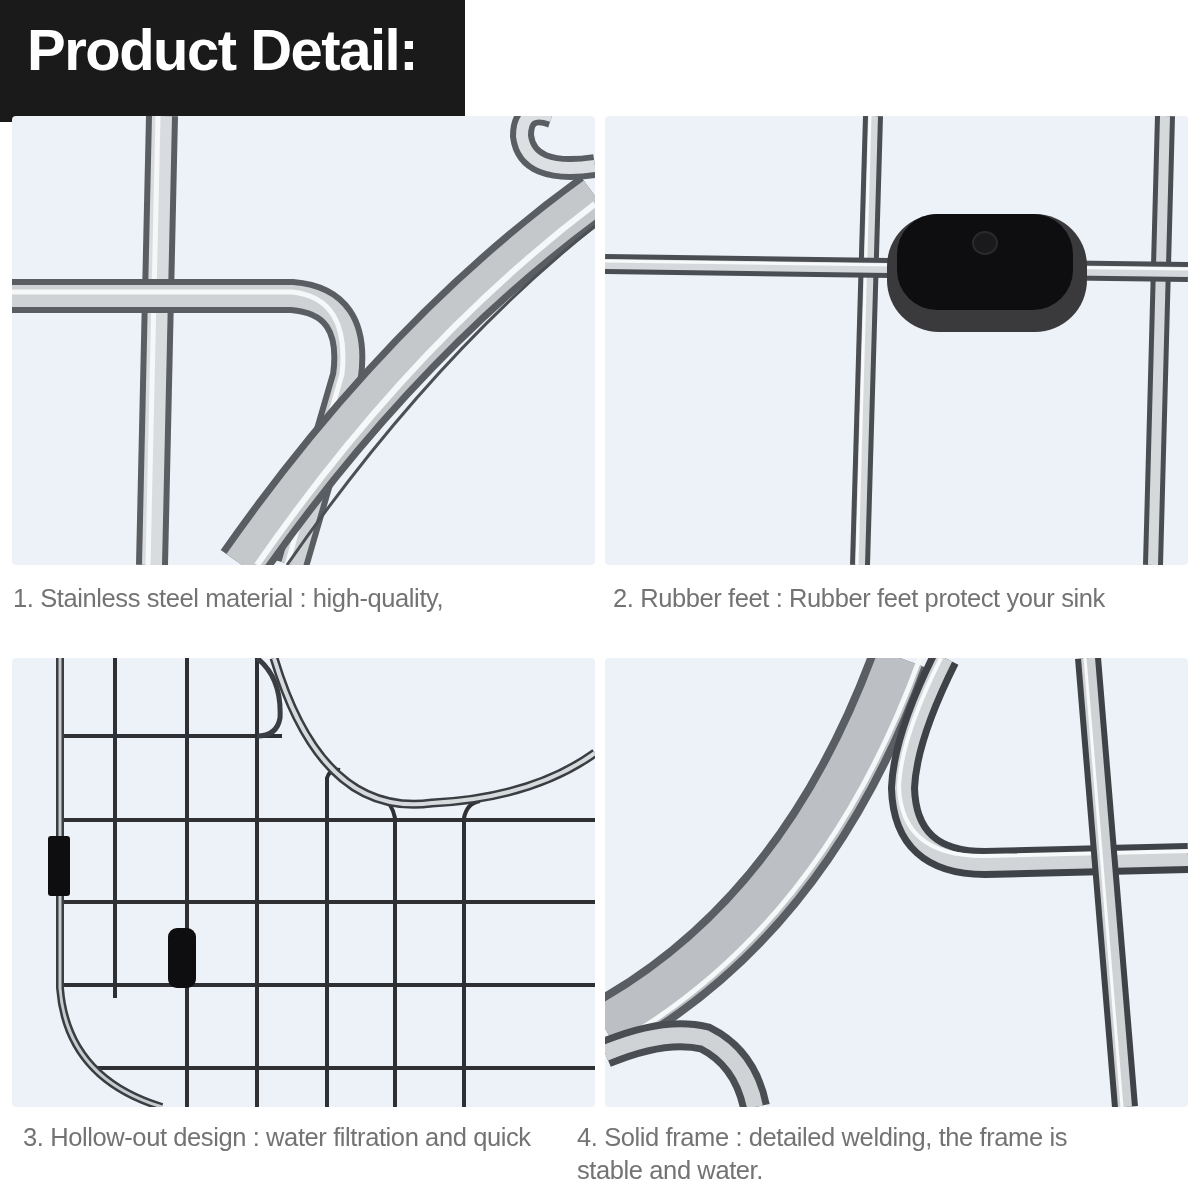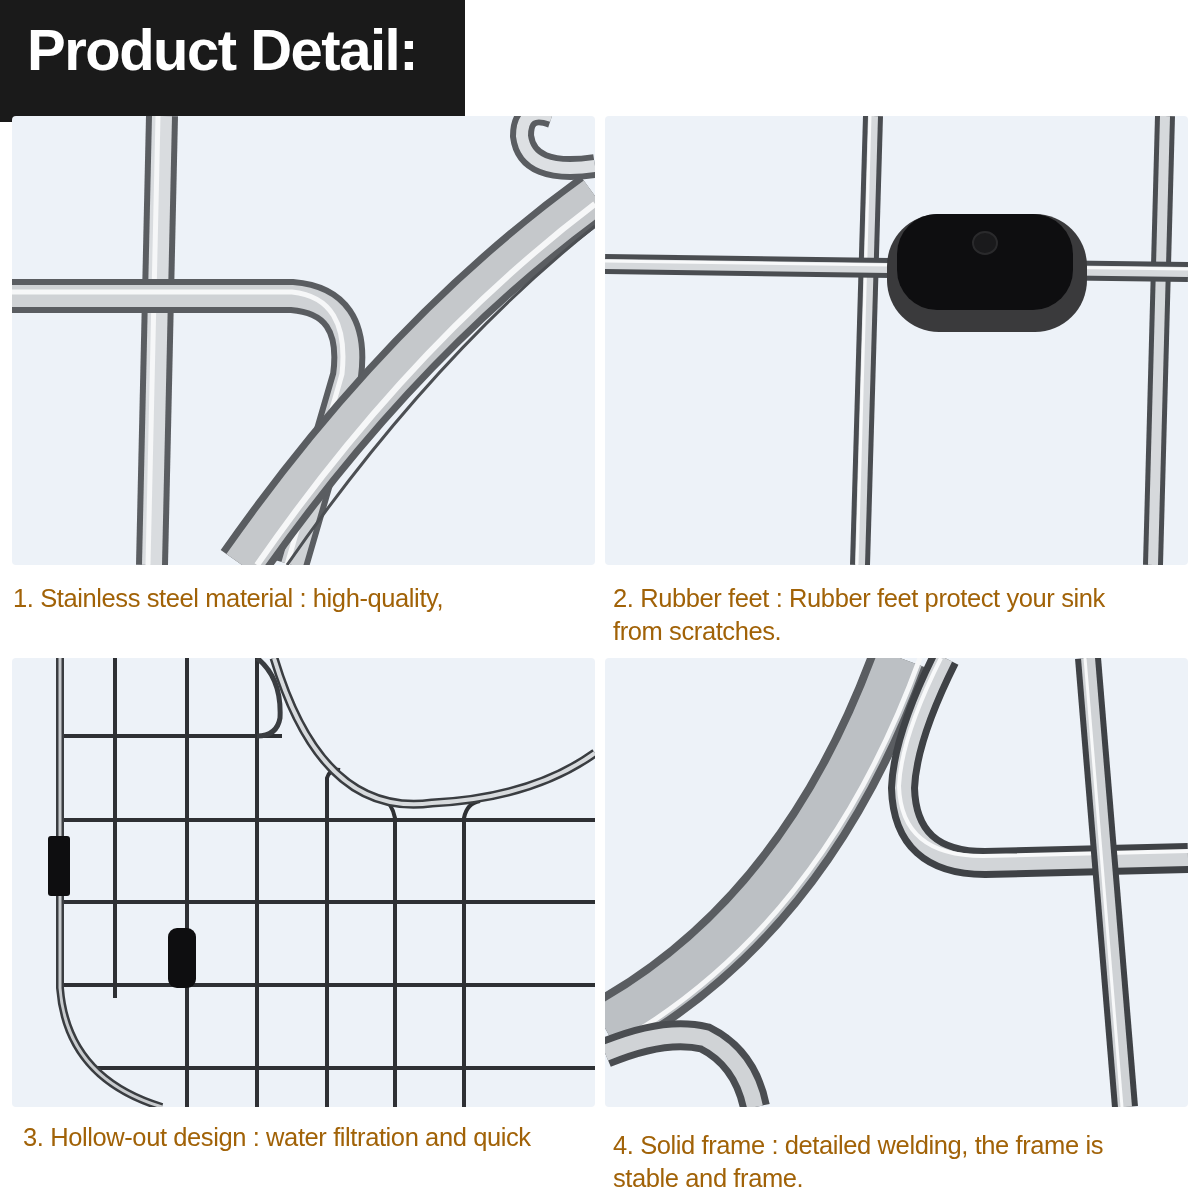--- a/index.html
+++ b/index.html
@@ -5,25 +5,25 @@
     html, body { margin: 0; padding: 0; background: #ffffff; }
     body { width: 1200px; height: 1200px; position: relative; overflow: hidden; font-family: "Liberation Sans", sans-serif; }
     .title-bar { position: absolute; left: 0; top: 0; width: 465px; height: 122px; background: #1a1a1a; }
     .title-text { position: absolute; left: 27px; top: 14px; font-family: "Liberation Sans", sans-serif; font-weight: bold; font-size: 58px; line-height: 72px; color: #ffffff; letter-spacing: -1.5px; white-space: nowrap; }
     .panel { position: absolute; width: 583px; height: 449px; background: #edf2f8; border-radius: 4px; overflow: hidden; }
     .panel svg { position: absolute; left: 0; top: 0; width: 583px; height: 449px; }
     #p1 { left: 12px; top: 116px; }
     #p2 { left: 605px; top: 116px; }
     #p3 { left: 12px; top: 658px; }
     #p4 { left: 605px; top: 658px; }
-    .caption { position: absolute; width: 580px; font-family: "Liberation Sans", sans-serif; font-size: 25.5px; line-height: 33px; color: #a16207; letter-spacing: -0.4px; }
+    .caption { position: absolute; width: 580px; font-family: "Liberation Sans", sans-serif; font-size: 25.5px; line-height: 33px; color: #737373; letter-spacing: -0.4px; }
     #c1 { left: 13px; top: 582px; }
     #c2 { left: 613px; top: 582px; }
     #c3 { left: 23px; top: 1121px; }
-    #c4 { left: 613px; top: 1121px; margin-top: 8px; }
+    #c4 { left: 577px; top: 1121px; }
   </style>
 </head>
 <body>
 
 <div class="title-bar">
   <div class="title-text">Product Detail:</div>
 </div>
 
 <div class="panel" id="p1">
   <svg viewBox="0 0 583 449">
@@ -81,21 +81,20 @@
       <ellipse cx="380" cy="127" rx="12" ry="11" fill="#1a1a1c" stroke="#2a2a2c" stroke-width="2"></ellipse>
     </g>
   </svg>
 </div>
 
 <div class="caption" id="c1">
   <div>1. Stainless steel material : high-quality,</div>
 </div>
 <div class="caption" id="c2">
   <div>2. Rubber feet : Rubber feet protect your sink</div>
-  <div>from scratches.</div>
 </div>
 
 <div class="panel" id="p3">
   <svg viewBox="0 0 583 449">
     <g stroke="#2e3034" stroke-width="4" fill="none">
 
       <line x1="50" y1="78" x2="270" y2="78"></line>
       <line x1="50" y1="162" x2="583" y2="162"></line>
       <line x1="50" y1="244" x2="583" y2="244"></line>
       <line x1="50" y1="327" x2="583" y2="327"></line>
@@ -140,14 +139,14 @@
     <path d="M0 395 Q60 370 100 380 Q140 400 150 449" stroke="#4a4d51" stroke-width="30" fill="none"></path>
     <path d="M0 395 Q60 370 100 380 Q140 400 150 449" stroke="#d0d3d6" stroke-width="16" fill="none"></path>
   </svg>
 </div>
 
 <div class="caption" id="c3">
   <div>3. Hollow-out design : water filtration and quick</div>
 </div>
 <div class="caption" id="c4">
   <div>4. Solid frame : detailed welding, the frame is</div>
-  <div>stable and frame.</div>
+  <div>stable and water.</div>
 </div>
 
 </body></html>

